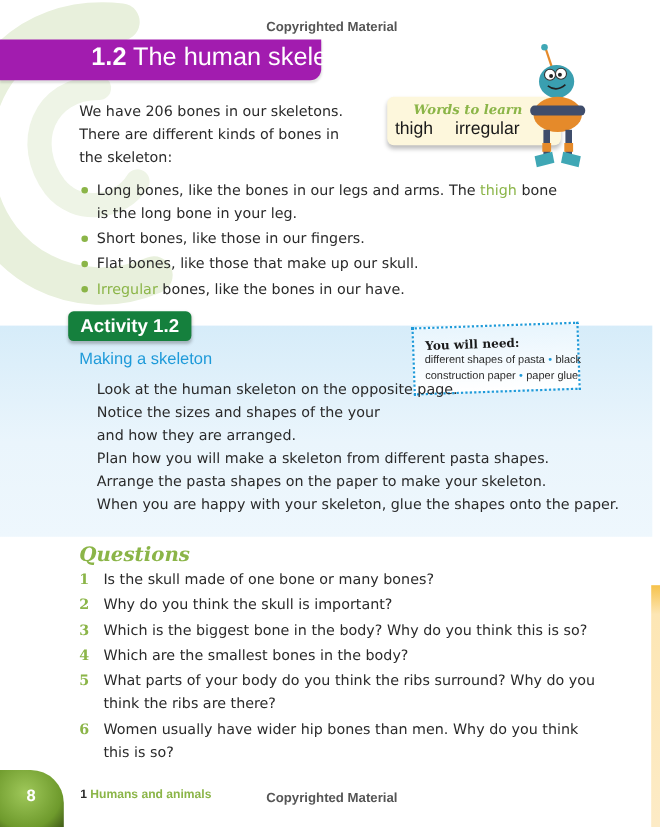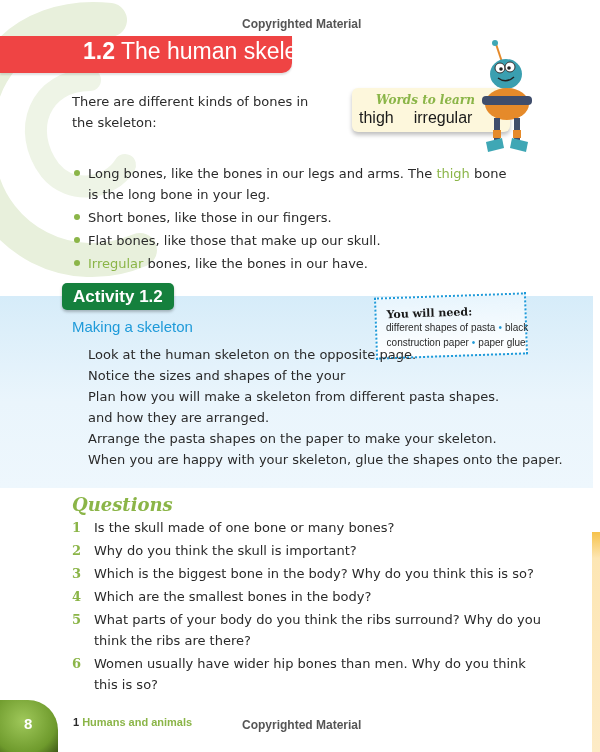--- a/index.html
+++ b/index.html
@@ -5,21 +5,21 @@
   * { margin: 0; padding: 0; box-sizing: border-box; }
   html, body { width: 600px; height: 752px; background: #ffffff; overflow: hidden; }
   body { position: relative; font-family: "DejaVu Sans", sans-serif; color: #2a2a2a; }
 
   .swirl { position: absolute; left: -60px; top: 0; width: 330px; height: 300px; pointer-events: none; }
 
   .copyright { position: absolute; font-family: "Liberation Sans", sans-serif; font-weight: bold; font-size: 12px; color: #555; }
   .copyright.top { left: 242px; top: 17px; }
   .copyright.bottom { left: 242px; top: 718px; }
 
-  .title-bar { position: absolute; left: 0; top: 36px; width: 292px; height: 37px; background: #ef4444; border-radius: 0 0 10px 0; box-shadow: 0 2px 2px rgba(0,0,0,0.12); }
+  .title-bar { position: absolute; left: 0; top: 36px; width: 292px; height: 37px; background: #a21caf; border-radius: 0 0 10px 0; box-shadow: 0 2px 2px rgba(0,0,0,0.12); }
   .title-text { position: absolute; left: 83px; top: 2px; font-family: "Liberation Sans", sans-serif; font-size: 23px; color: #ffffff; white-space: nowrap; }
   .title-num { font-weight: bold; margin-right: 6px; }
 
   .intro { position: absolute; left: 72px; top: 91px; width: 250px; font-size: 13px; line-height: 21px; color: #2a2a2a; }
 
   .words-box { position: absolute; left: 352px; top: 88px; width: 158px; height: 44px; background: #fdf7dc; border-radius: 6px; box-shadow: 0 3px 4px rgba(0,0,0,0.25); }
   .words-title { position: absolute; left: 24px; top: 5px; font-family: "DejaVu Serif", serif; font-weight: bold; font-style: italic; font-size: 12px; color: #8bb548; }
   .words-list { position: absolute; left: 7px; top: 21px; font-family: "Liberation Sans", sans-serif; font-size: 16px; color: #1a1a1a; white-space: nowrap; }
   .words-list span + span { margin-left: 20px; }
 
@@ -64,20 +64,21 @@
 
 <div class="copyright top">Copyrighted Material</div>
 
 <div class="title-bar">
   <div class="title-text">
     <span class="title-num">1.2</span><span>The human skeleton</span>
   </div>
 </div>
 
 <div class="intro">
+  <div>We have 206 bones in our skeletons.</div>
   <div>There are different kinds of bones in</div>
   <div>the skeleton:</div>
 </div>
 
 <div class="words-box">
   <div class="words-title">Words to learn</div>
   <div class="words-list">
     <span>thigh</span><span>irregular</span>
   </div>
 </div>
@@ -114,22 +115,22 @@
 
 <div class="need-box">
   <div class="need-title">You will need:</div>
   <div class="need-line l1"><span>different shapes of pasta</span><span class="sep">•</span><span>black</span></div>
   <div class="need-line l2"><span>construction paper</span><span class="sep">•</span><span>paper glue</span></div>
 </div>
 
 <div class="activity-steps">
   <div>Look at the human skeleton on the opposite page.</div>
   <div>Notice the sizes and shapes of the your</div>
+  <div>and how they are arranged.</div>
   <div>Plan how you will make a skeleton from different pasta shapes.</div>
-  <div>and how they are arranged.</div>
   <div>Arrange the pasta shapes on the paper to make your skeleton.</div>
   <div>When you are happy with your skeleton, glue the shapes onto the paper.</div>
 </div>
 
 <div class="q-title">Questions</div>
 <ol class="questions">
   <li><span class="q-num">1</span><span>Is the skull made of one bone or many bones?</span></li>
   <li><span class="q-num">2</span><span>Why do you think the skull is important?</span></li>
   <li><span class="q-num">3</span><span>Which is the biggest bone in the body? Why do you think this is so?</span></li>
   <li><span class="q-num">4</span><span>Which are the smallest bones in the body?</span></li>

